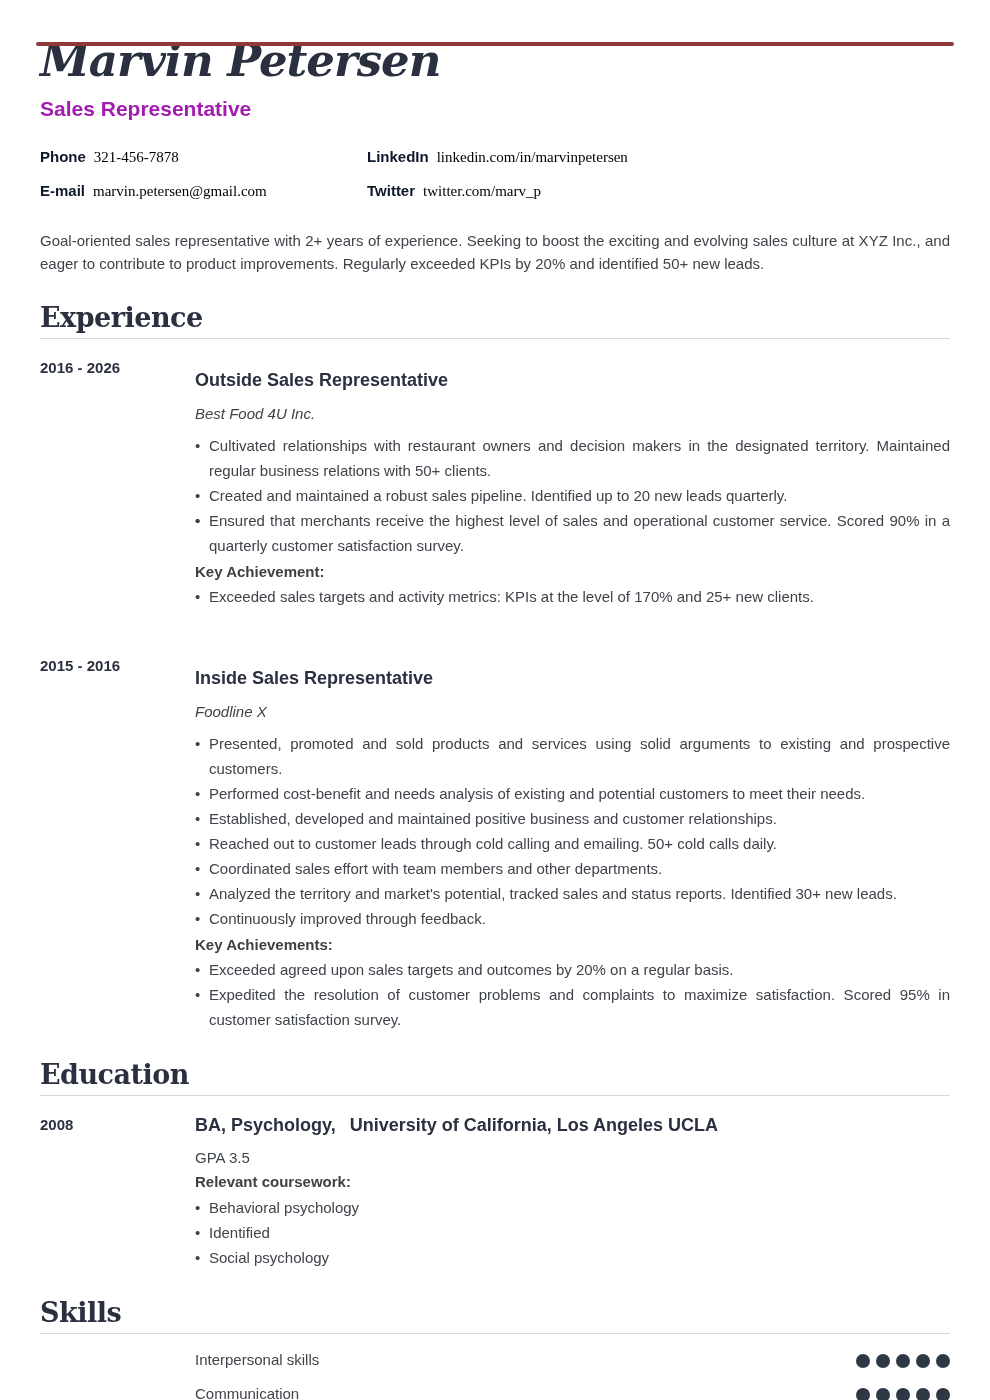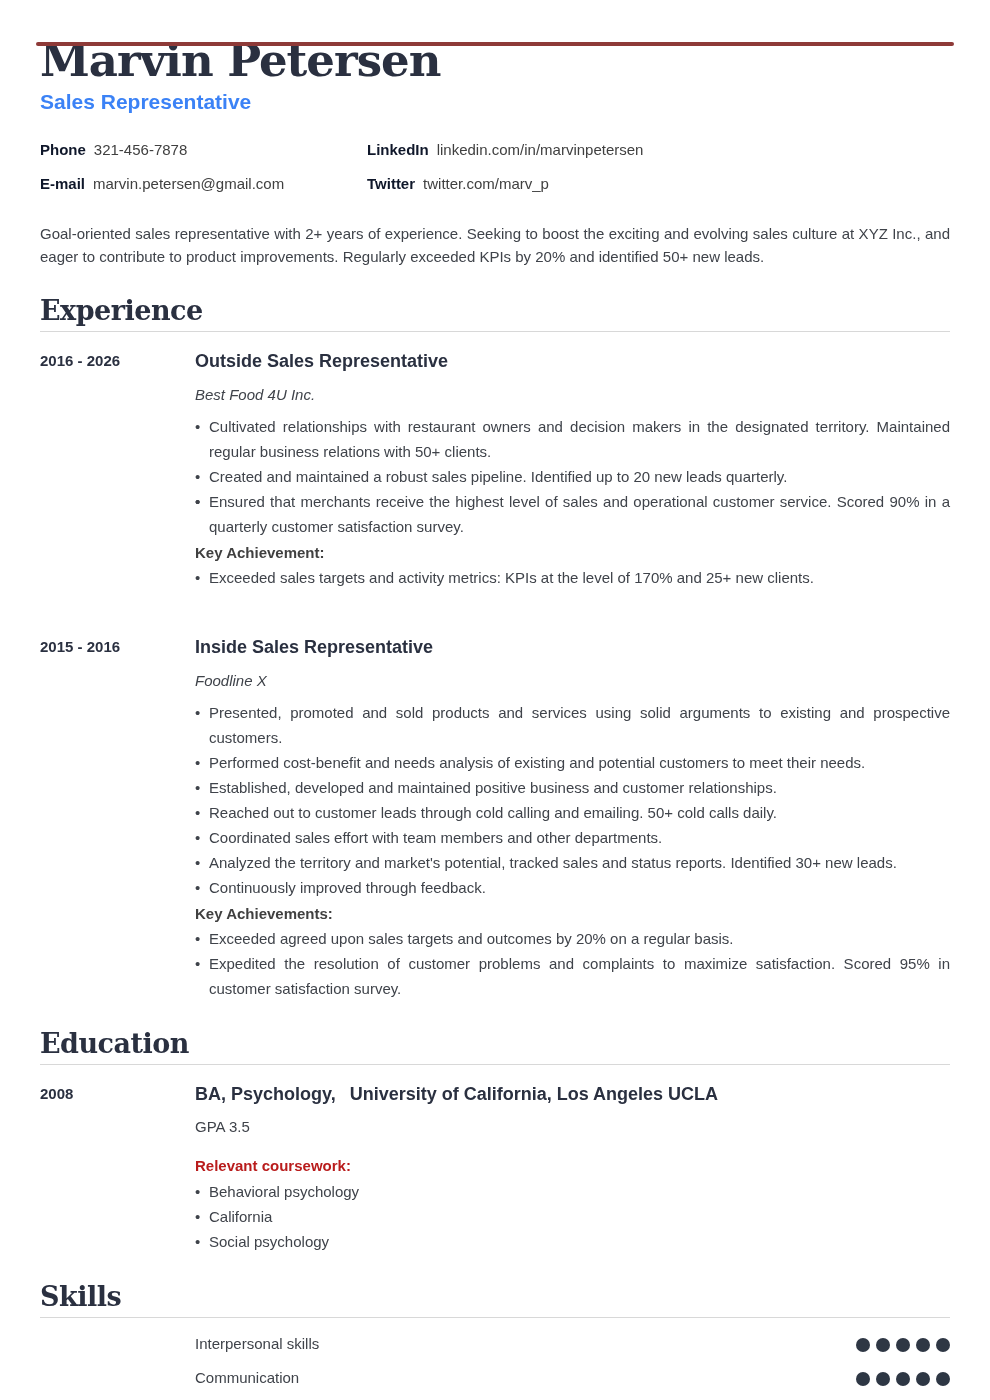--- a/index.html
+++ b/index.html
@@ -15,38 +15,38 @@
 
   .topbar {
     position: absolute; top: 6px; left: 36px;
     width: 918px; height: 4px; border-radius: 2px;
     background: #8e3a38;
   }
 
   .name {
     margin-top: 36px;
     font-family: "DejaVu Serif", serif;
-    font-weight: bold;
+    font-style: italic; font-weight: bold;
     font-size: 45px; line-height: 50px;
     color: #2a3040; letter-spacing: -1px;
   }
   .headline {
-    margin-top: 4px;
+    margin-top: 11px;
     font-size: 21px; font-weight: bold;
-    color: #3b82f6;
+    color: #a21caf;
   }
 
   .contact {
     margin-top: 28px;
     display: grid; grid-template-columns: 327px 1fr;
     row-gap: 18px; font-size: 15px; line-height: 16px;
   }
   .contact .pair { white-space: nowrap; }
   .clabel { font-weight: bold; color: #0f172a; margin-right: 8px; }
-  .cvalue { color: #404040; }
+  .cvalue { color: #000000; font-family: Liberation Serif, serif; }
 
   .summary {
     margin-top: 30px;
     font-size: 15px; line-height: 23px;
     text-align: justify;
   }
 
   .section-heading {
     margin-top: 28px;
     font-family: "DejaVu Serif", serif;
@@ -55,41 +55,41 @@
     color: #2a3040; letter-spacing: -0.5px;
   }
   .rule { border: none; border-top: 1px solid #d8d8d8; margin: 5px 0 0 0; }
 
   .entry {
     display: grid; grid-template-columns: 155px 1fr;
     margin-top: 18px;
   }
   .entry.second { margin-top: 46px; }
   .dates { font-weight: bold; font-size: 15px; color: #2a3040; padding-top: 2px; }
-  .etitle { font-size: 18px; font-weight: bold; color: #2a3040; line-height: 22px; }
+  .etitle { font-size: 18px; font-weight: bold; color: #2a3040; line-height: 22px; margin-top: 12px; }
   .company { font-style: italic; font-size: 15px; color: #3f434a; margin-top: 13px; line-height: 20px; }
 
   ul.bullets { list-style: none; margin: 9px 0 0 0; padding: 0; }
   ul.bullets li {
     position: relative; padding-left: 14px;
     font-size: 15px; line-height: 25px;
     text-align: justify;
   }
   ul.bullets.nojustify li { text-align: left; }
   .marker { position: absolute; left: 0; top: 0; color: #3f434a; }
 
   .kach {
     font-weight: bold; color: #404040;
     font-size: 15px; line-height: 25px; margin-top: 1px;
   }
 
   .degree-line { font-size: 18px; font-weight: bold; color: #2a3040; line-height: 22px; }
   .degree-line .school { margin-left: 14px; }
   .gpa { font-size: 15px; margin-top: 12px; line-height: 20px; }
-  .coursework-label { font-weight: bold; color: #b91c1c; font-size: 15px; margin-top: 18px; line-height: 22px; }
+  .coursework-label { font-weight: bold; color: #404040; font-size: 15px; margin-top: 3px; line-height: 22px; }
 
   .skills-list { margin-top: 12px; }
   .skill {
     margin-left: 155px; height: 20px;
     display: flex; justify-content: space-between; align-items: flex-end;
     margin-top: 14px; font-size: 15px; color: #3f434a;
   }
   .dots { display: flex; align-items: center; }
   .dots .dot {
     width: 14px; height: 14px; border-radius: 50%;
@@ -172,21 +172,21 @@
   <div class="entry">
     <div class="dates">2008</div>
     <div class="edetail">
       <div class="degree-line">
         <span>BA, Psychology,</span><span class="school">University of California, Los Angeles UCLA</span>
       </div>
       <div class="gpa">GPA 3.5</div>
       <div class="coursework-label">Relevant coursework:</div>
       <ul class="bullets nojustify" style="margin-top:2px">
         <li><span class="marker">•</span><span>Behavioral psychology</span></li>
-        <li><span class="marker">•</span><span>California</span></li>
+        <li><span class="marker">•</span><span>Identified</span></li>
         <li><span class="marker">•</span><span>Social psychology</span></li>
       </ul>
     </div>
   </div>
 
   <div class="section-heading">Skills</div>
   <hr class="rule">
 
   <div class="skills-list">
     <div class="skill">

